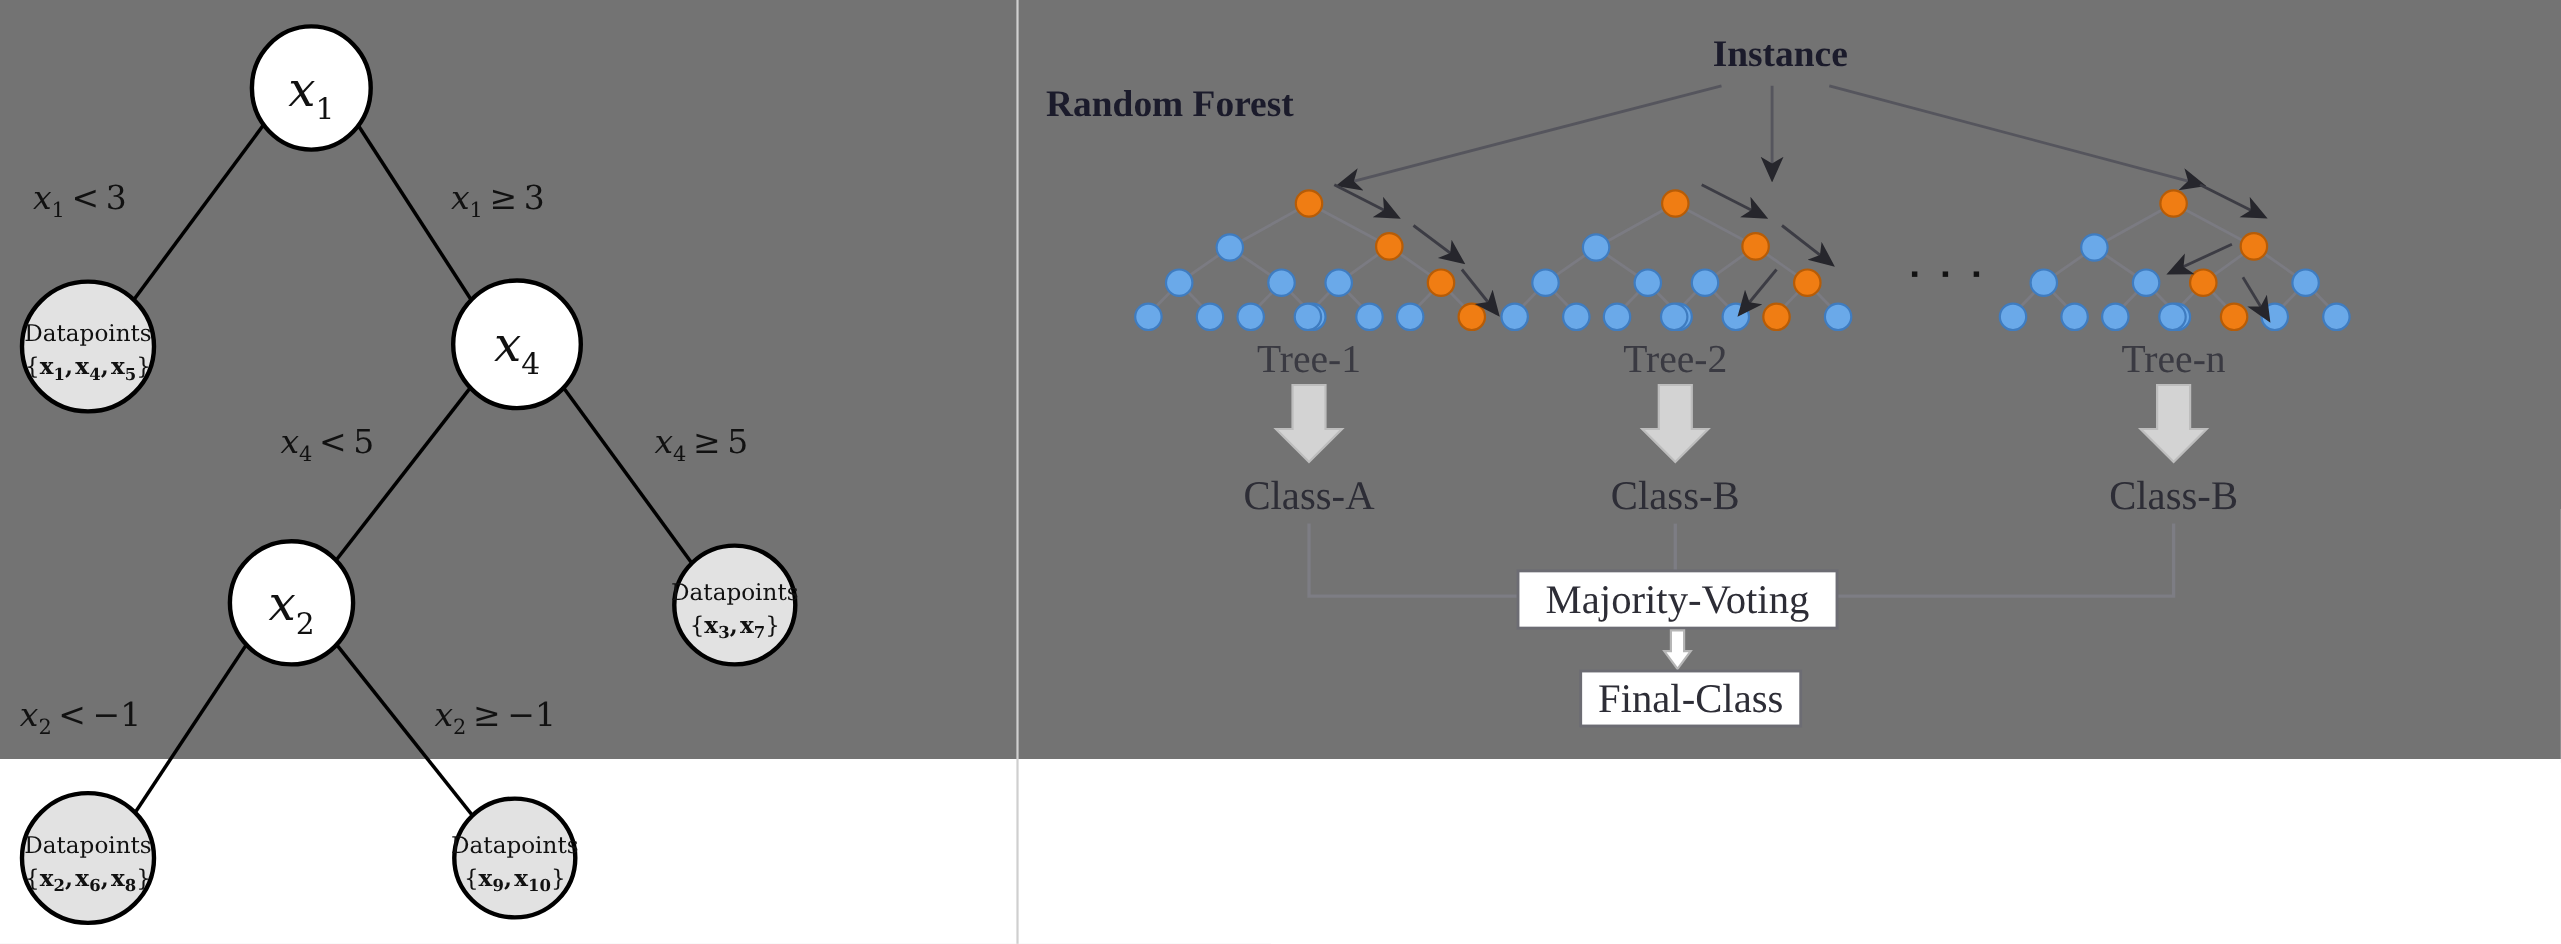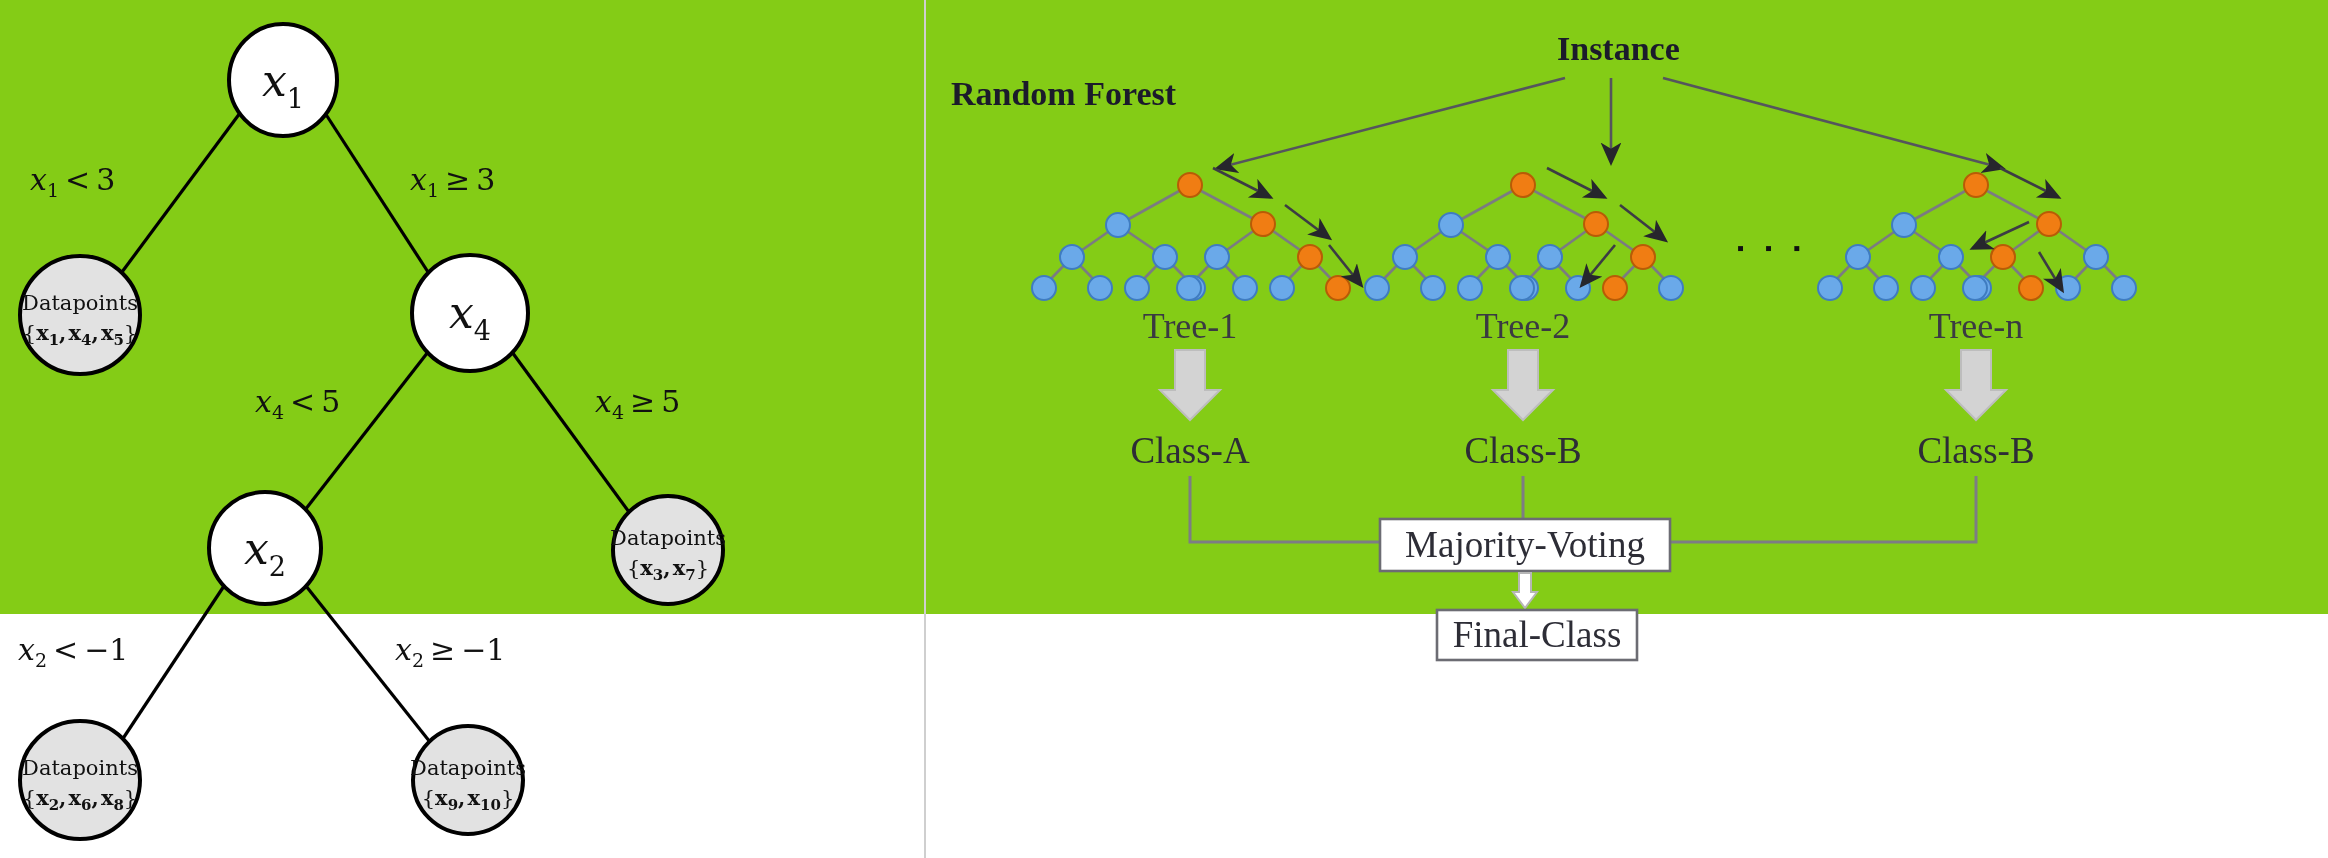--- a/index.html
+++ b/index.html
@@ -11,22 +11,22 @@
   body {
     width: 2328px;
     height: 858px;
     font-family: "Liberation Serif", serif;
     overflow: hidden;
     position: relative;
   }
   #figure {
     position: relative;
     width: 2328px;
-    height: 614px;
-    background: #84cc16;
+    height: 690px;
+    background: #737373;
   }
   .panel {
     position: absolute;
     top: 0;
     height: 858px;
   }
   #panel-left  { left: 0;    width: 925px; }
   #panel-right { left: 925px; width: 1403px; }
 
   .divider {

